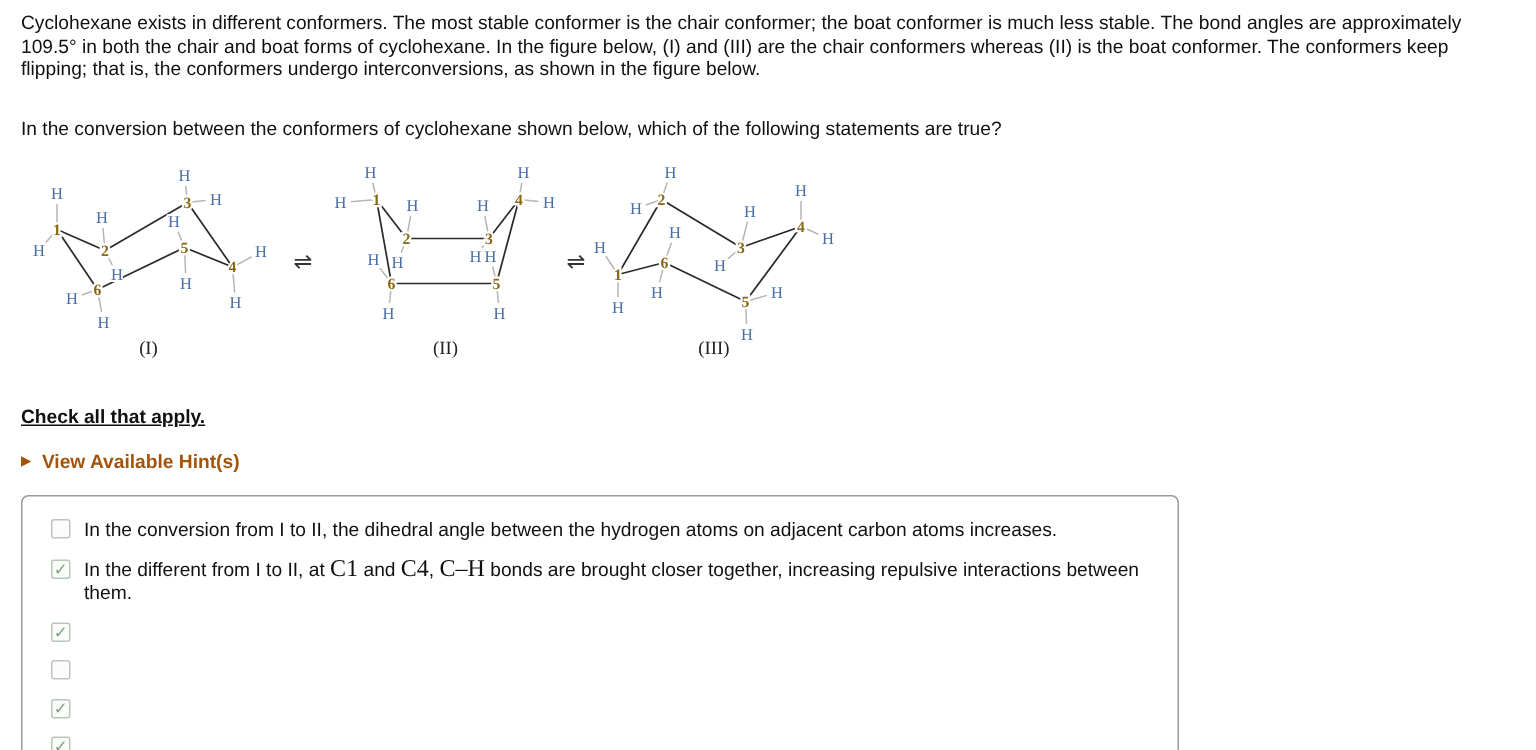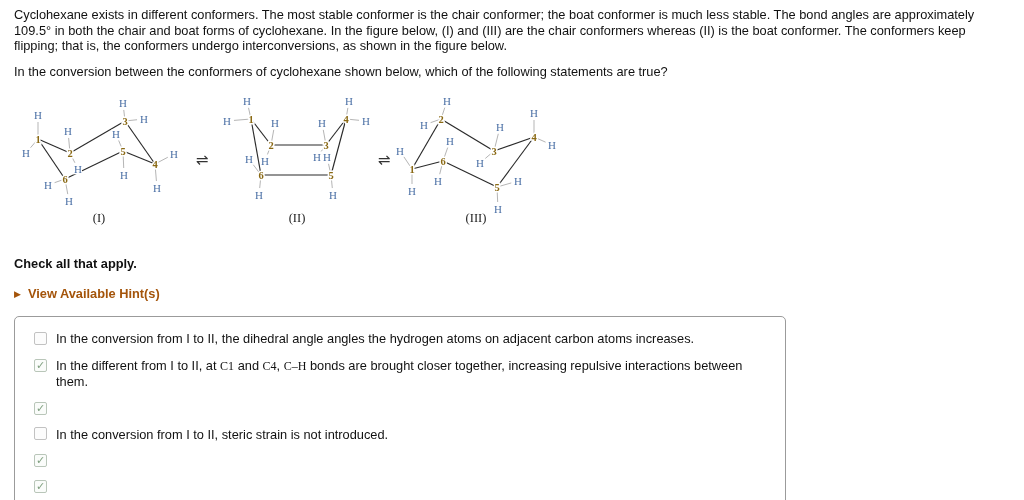--- a/index.html
+++ b/index.html
@@ -2,39 +2,39 @@
 <html><head>
 <meta charset="utf-8">
 <style>
   html,body{margin:0;padding:0;}
   body{
     width:1024px;height:500px;background:#ffffff;color:#111;
     font-family:"Liberation Sans",sans-serif;font-size:12.8px;overflow:hidden;
   }
   .content{padding:7px 14px 0 14px;}
   .para{margin:0;line-height:15.6px;max-width:1002px;}
-  .question{margin-top:10px;}
+  .question{margin-top:24px;}
   .figure-wrap{margin-top:12px;}
-  .check-all{margin-top:20px;font-weight:bold;}
+  .check-all{margin-top:20px;font-weight:bold;text-decoration:underline;}
   .hint-row{margin-top:15px;font-weight:bold;display:flex;align-items:center;gap:7px;cursor:pointer;}
   .hint-row .tri{font-size:9px;font-family:"DejaVu Sans",sans-serif;}
   .options-box{
     margin-top:15px;width:772px;border:1px solid #9b9b9b;border-radius:5px;
     padding:8px 0;background:#fff;box-sizing:border-box;
   }
   .option-row{display:flex;align-items:flex-start;padding:6px 16px 6px 19px;cursor:pointer;}
   .checkbox{
     width:13px;height:13px;flex:0 0 13px;border:1px solid #c2c2c2;border-radius:2px;
     background:#fcfcfc;margin-right:9px;margin-top:0.5px;
     font-family:"DejaVu Sans",sans-serif;font-size:11px;line-height:12px;text-align:center;
     color:transparent;box-sizing:border-box;
   }
   .checkbox.checked{border-color:#b9c6b9;background:#fafcfa;}
   .option-text{line-height:15px;}
-  .chem{font-family:"Liberation Serif",serif;font-size:12px;}
+  .chem{font-family:"Liberation Serif",serif;font-size:16px;}
   
   .h-label{font-family:"Liberation Serif",serif;font-size:11px;paint-order:stroke;stroke:#ffffff;stroke-width:2.5px;}
   .c-number{font-family:"Liberation Serif",serif;font-size:10.5px;font-weight:bold;paint-order:stroke;stroke:#ffffff;stroke-width:3px;}
   .mol-label{font-family:"Liberation Serif",serif;font-size:12.5px;}
   .eq-arrow{font-family:"DejaVu Sans",sans-serif;font-size:15px;}
 </style>
 </head>
 <body>
 
 <div class="content">
@@ -168,32 +168,31 @@
   <div class="check-all">Check all that apply.</div>
 
   <div class="hint-row" style="color: rgb(164, 84, 10);">
     <span class="tri">▶</span>
     <span>View Available Hint(s)</span>
   </div>
 
   <div class="options-box">
       <div class="option-row">
         <span class="checkbox"></span>
-        <span class="option-text"><span>In the conversion from I to II, the dihedral angle angles the hydrogen atoms on adjacent carbon atoms increases.</span></span>
+        <span class="option-text"><span>In the conversion from I to II, the dihedral angle between the hydrogen atoms on adjacent carbon atoms increases.</span></span>
       </div>
       <div class="option-row">
         <span class="checkbox checked" style="color: rgb(127, 159, 127);">✓</span>
         <span class="option-text"><span>In the different from I to II, at </span><span class="chem">C1</span><span> and </span><span class="chem">C4</span><span>, </span><span class="chem">C–H</span><span> bonds are brought closer together, increasing repulsive interactions between them.</span></span>
       </div>
       <div class="option-row">
         <span class="checkbox checked" style="color: rgb(127, 159, 127);">✓</span>
       </div>
       <div class="option-row">
         <span class="checkbox"></span>
-        <span class="option-text"><span>In the conversion from I to II, steric strain is not introduced.</span></span>
       </div>
       <div class="option-row">
         <span class="checkbox checked" style="color: rgb(127, 159, 127);">✓</span>
       </div>
       <div class="option-row">
         <span class="checkbox checked" style="color: rgb(127, 159, 127);">✓</span>
       </div>
     </div>
 </div>
 

